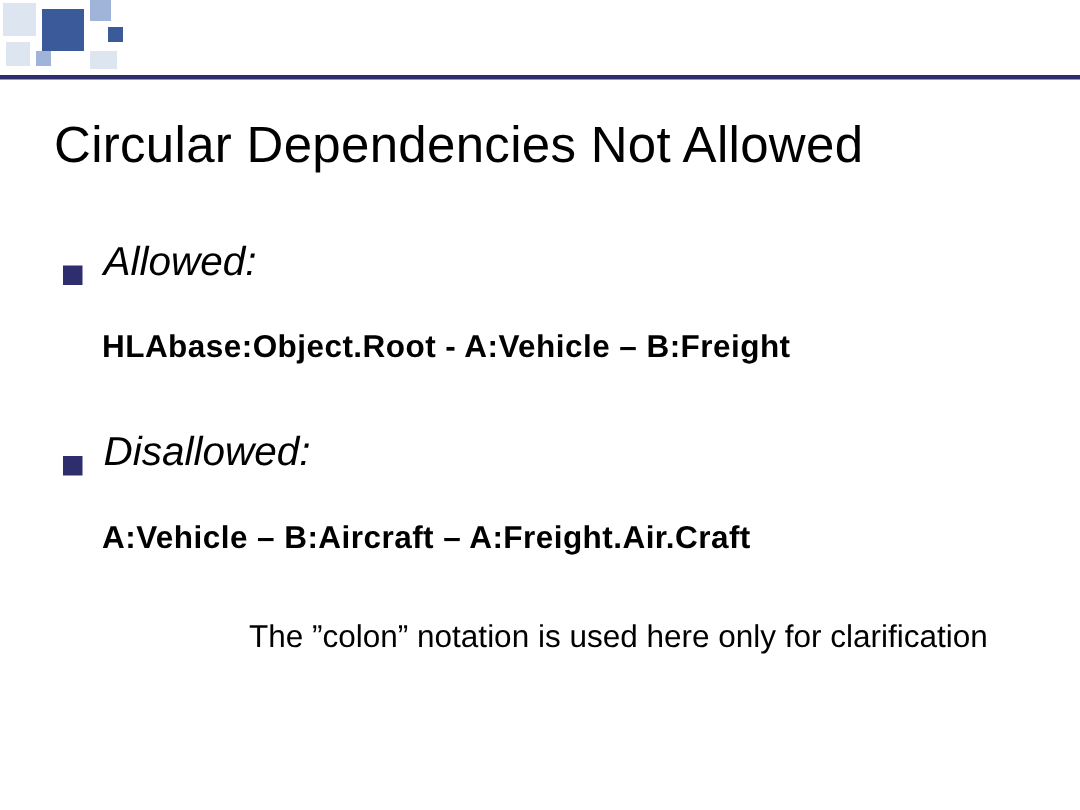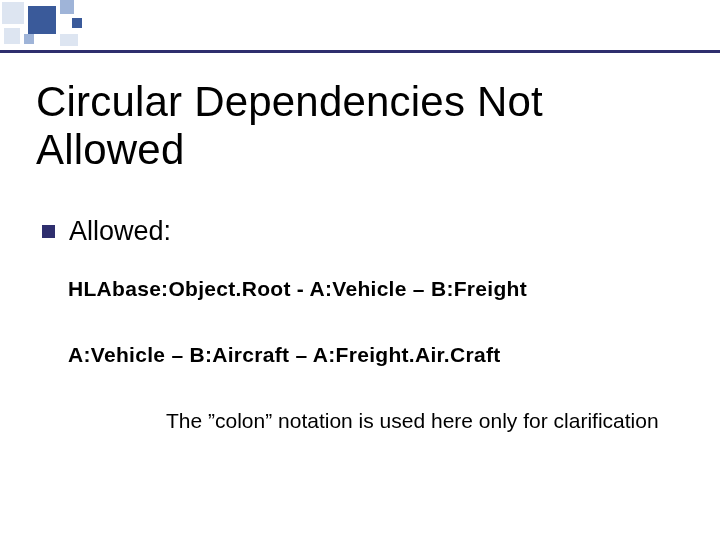--- a/index.html
+++ b/index.html
@@ -35,31 +35,32 @@
     background: #2e2e6e;
   }
 
   .content {
     position: absolute;
     top: 78px;
     left: 36px;
     right: 36px;
   }
   .title {
-    font-size: 42px;
+    font-size: 34px;
     color: #000;
     font-weight: 400;
     margin-bottom: 42px;
     letter-spacing: 0.2px;
   }
   .bullet-row {
     display: flex;
-    align-items: center;
+    align-items: flex-end;
     margin-left: 6px;
     margin-bottom: 30px;
+    font-style: italic;
   }
   .bullet-sq {
     width: 13px;
     height: 13px;
     background: #2e2e6e;
     margin-right: 14px;
     flex-shrink: 0;
   }
   .bullet-text {
     font-size: 27px;
@@ -97,16 +98,20 @@
 
 <div class="content">
   <h1 class="title">Circular Dependencies Not Allowed</h1>
 
   <div class="bullet-row">
     <div class="bullet-sq"></div>
     <div class="bullet-text">Allowed:</div>
   </div>
   <div class="code-line">HLAbase:Object.Root - A:Vehicle – B:Freight</div>
 
+  <div class="bullet-row">
+    <div class="bullet-sq"></div>
+    <div class="bullet-text">Disallowed:</div>
+  </div>
   <div class="code-line">A:Vehicle – B:Aircraft – A:Freight.Air.Craft</div>
 
   <div class="footnote">The ”colon” notation is used here only for clarification</div>
 </div>
 
 </body></html>

